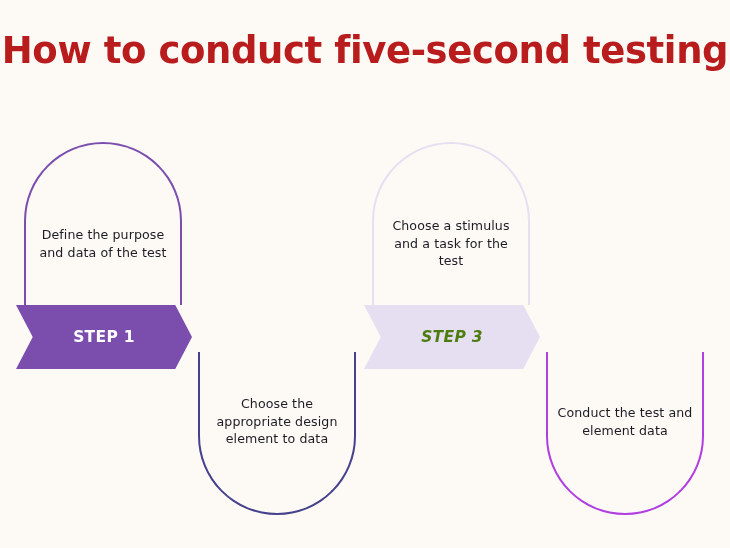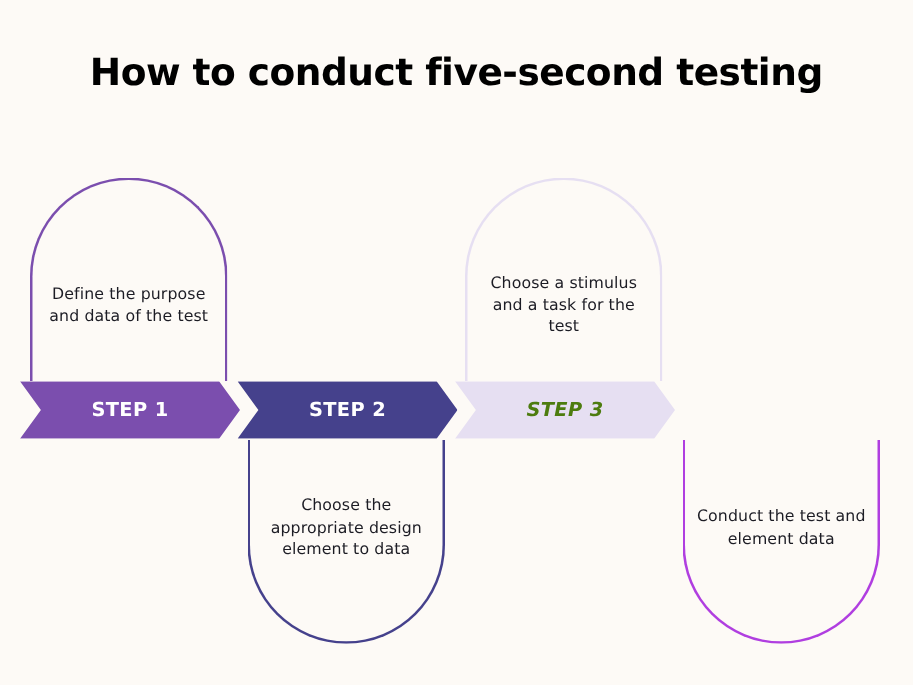--- a/index.html
+++ b/index.html
@@ -17,28 +17,28 @@
 
   #infographic {
     position: absolute;
     inset: 0;
   }
 
   
   .title {
     position: absolute;
     left: 0;
-    top: 41px;
+    top: 29px;
     width: 730px;
     text-align: center;
     font-family: "DejaVu Sans", sans-serif;
-    font-size: 30px;
+    font-size: 37px;
     font-weight: bold;
     letter-spacing: -0.4px;
-    color: #000000;
+    color: #b91c1c;
     white-space: nowrap;
   }
 
   
   .step {
     position: absolute;
     top: 140px;
     width: 176px;
     height: 380px;
   }
@@ -84,21 +84,21 @@
   }
   .bubble-top .bubble-text { transform: translateY(22px); }
   .bubble-bottom .bubble-text { transform: translateY(-16px); }
 
   
   .banner {
     position: absolute;
     top: 165px;
     left: 0px;
     width: 176px;
-    height: 46px;
+    height: 64px;
     background: #7B4EAE;
     display: flex;
     align-items: center;
     justify-content: center;
     clip-path: polygon(0 0, 90.5% 0, 100% 50%, 90.5% 100%, 0 100%, 9.5% 50%);
   }
   .banner-label {
     font-family: "DejaVu Sans", sans-serif;
     font-size: 15.5px;
     font-weight: bold;
@@ -133,23 +133,20 @@
     </div>
     <div class="banner" style="background: rgb(123, 78, 174);">
       <span class="banner-label" style="color: rgb(255, 255, 255);">STEP 1</span>
     </div>
   </div>
 
   <div class="step step-2">
     <div class="bubble bubble-bottom" style="border-color: rgb(69, 65, 140);">
       <div class="bubble-text">Choose the appropriate design element to data</div>
     </div>
-    <div class="banner" style="background: rgb(69, 65, 140);">
-      <span class="banner-label" style="color: rgb(255, 255, 255);">STEP 2</span>
-    </div>
   </div>
 
   <div class="step step-3">
     <div class="bubble bubble-top" style="border-color: rgb(230, 223, 242);">
       <div class="bubble-text">Choose a stimulus and a task for the test</div>
     </div>
     <div class="banner" style="background: rgb(230, 223, 242);">
       <span class="banner-label" style="color: #4d7c0f; font-style: italic;">STEP 3</span>
     </div>
   </div>

